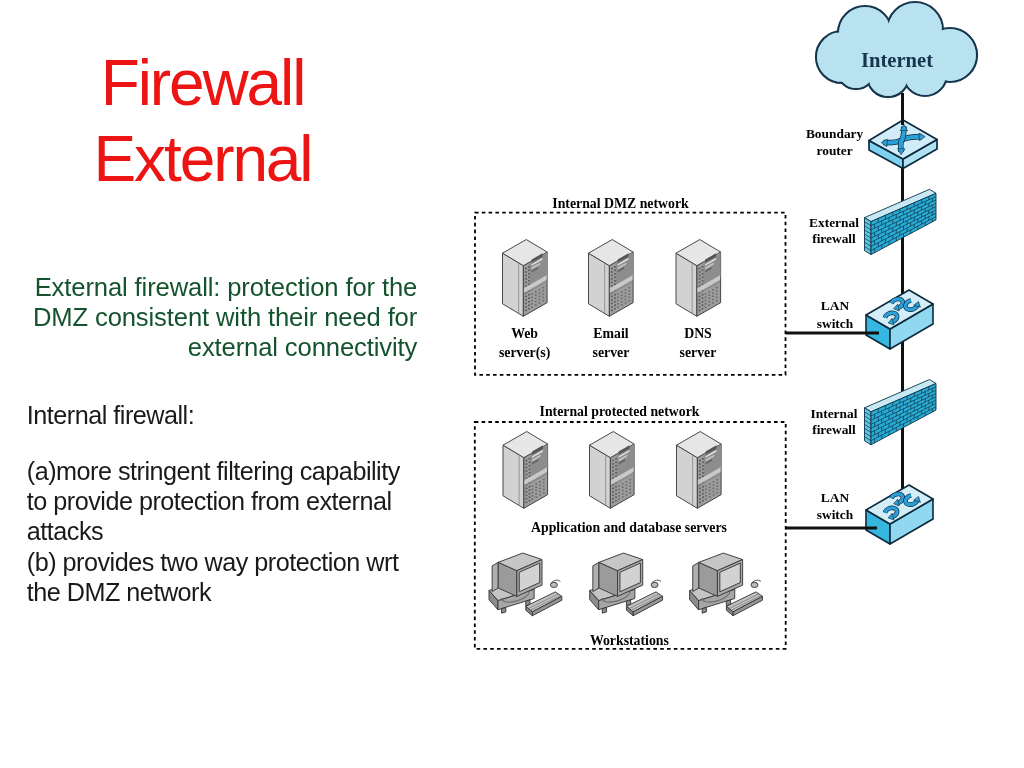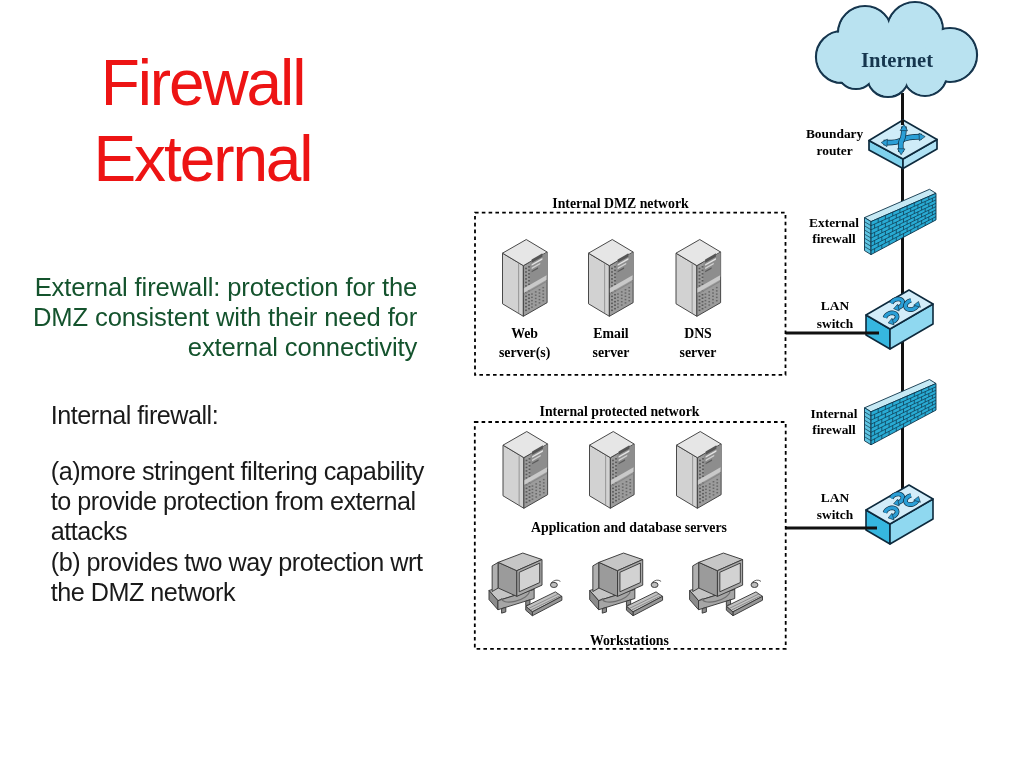--- a/index.html
+++ b/index.html
@@ -1,19 +1,19 @@
 <!DOCTYPE html>
 <html><head><meta charset="utf-8"><style>
 html,body{margin:0;padding:0;}
 body{width:1024px;height:768px;background:#fff;overflow:hidden;position:relative;
  font-family:"Liberation Sans",sans-serif;}
 #title{position:absolute;left:22px;top:44.9px;width:361px;text-align:center;
  color:#ed1414;font-size:64px;line-height:76px;letter-spacing:-2.1px;}
 .p1{position:absolute;left:32.9px;top:273.3px;font-size:25.6px;line-height:29.7px;letter-spacing:-0.12px;color:#14532d;text-align:right;}
-.p2{position:absolute;left:26.8px;font-size:25.2px;line-height:30.2px;letter-spacing:-0.5px;color:#1a1a1a;margin-left:24px;}
+.p2{position:absolute;left:26.8px;font-size:25.2px;line-height:30.2px;letter-spacing:-0.5px;color:#1a1a1a;}
 svg{position:absolute;left:0;top:0;}
 </style></head>
 <body>
 <div id="title">Firewall External</div>
 <div class="p1">External firewall: protection for the<br>DMZ consistent with their need for<br>external connectivity</div>
 <div class="p2" style="top:399.9px">Internal firewall:</div>
 <div class="p2" style="top:456px">(a)more stringent filtering capability<br>to provide protection from external<br>attacks<br>(b) provides two way protection wrt<br>the DMZ network</div>
 <svg width="1024" height="768" viewBox="0 0 1024 768">
 <line x1="902.5" y1="93" x2="902.5" y2="520" stroke="#111" stroke-width="3"></line>
 <g>

